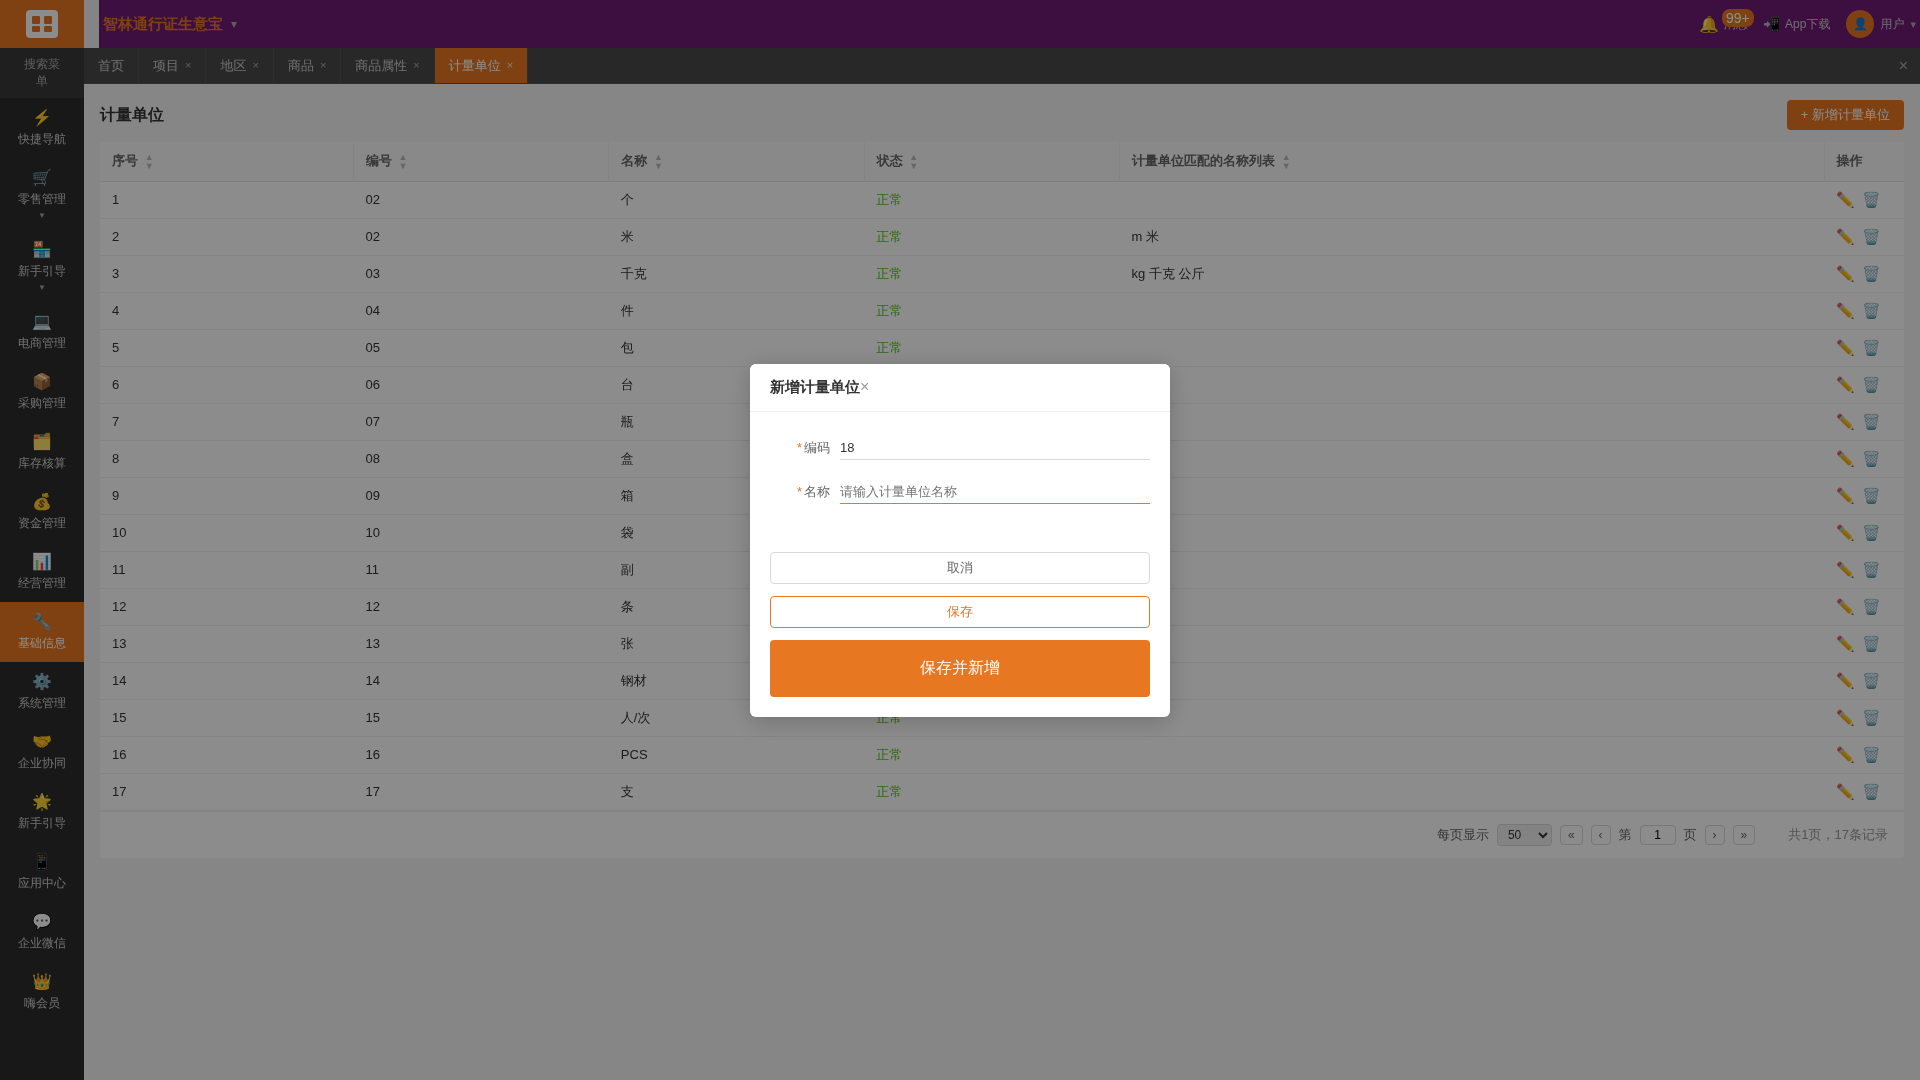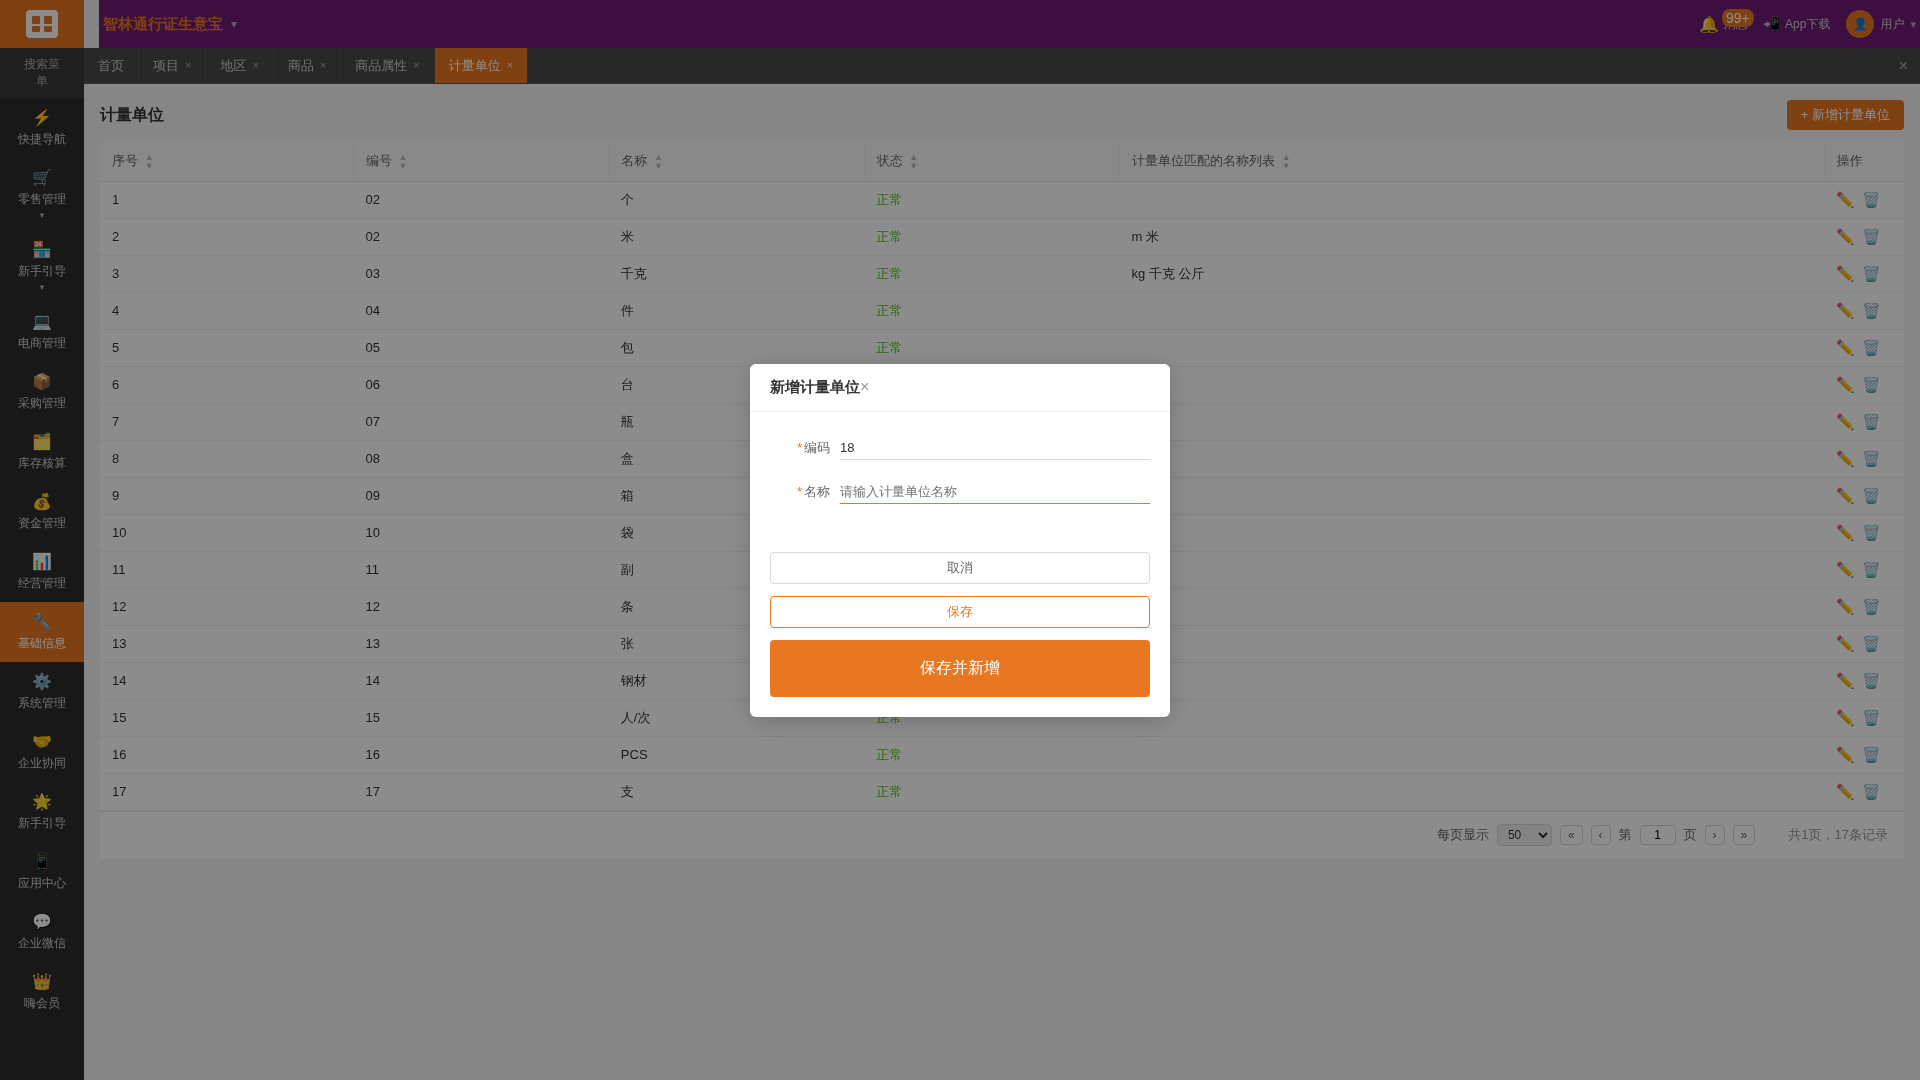--- a/index.html
+++ b/index.html
@@ -237,21 +237,21 @@
       font-size: 13px;
     }
     thead tr {
       background: #fafafa;
       border-bottom: 1px solid #e8e8e8;
     }
     thead th {
       padding: 10px 12px;
       text-align: left;
       color: #666;
-      font-weight: normal;
+      font-weight: bold;
       white-space: nowrap;
       border-right: 1px solid #f0f0f0;
     }
     thead th:last-child { border-right: none; }
     tbody tr {
       border-bottom: 1px solid #f0f0f0;
     }
     tbody td {
       padding: 9px 12px;
       color: #333;

